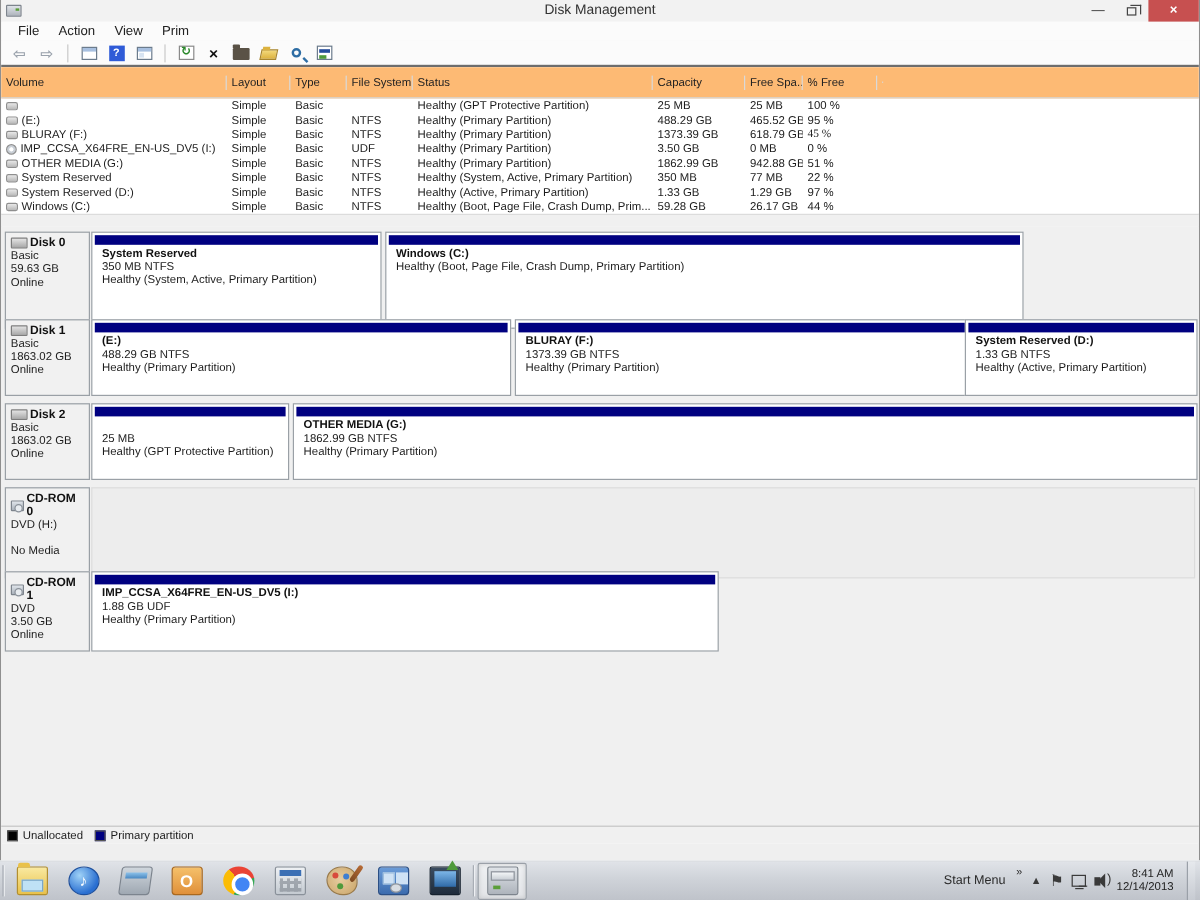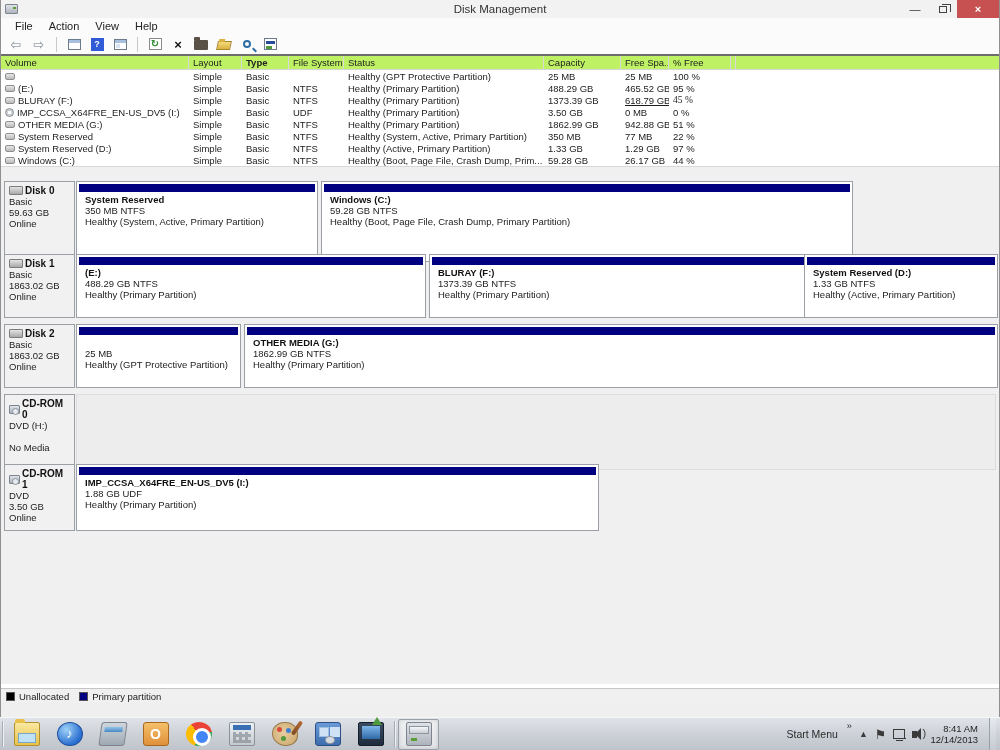--- a/index.html
+++ b/index.html
@@ -47,21 +47,21 @@
   .folder-open::before { content:""; position:absolute; left:0; top:-3px; width:6px; height:3px; background:#dcb23e; }
   .magnifier { width:8px; height:8px; border:2px solid #2e6da4; border-radius:50%; position:relative; }
   .magnifier::after { content:""; position:absolute; left:7px; top:7px; width:5px; height:2px; background:#2e6da4;
     transform:rotate(45deg); }
   .disk-view-glyph { width:13px; height:12px; border:1px solid #6b7b8c; background:#fff; position:relative; }
   .disk-view-glyph::before { content:""; position:absolute; left:1px; top:2px; right:1px; height:3px; background:#264d9c; }
   .disk-view-glyph::after { content:""; position:absolute; left:1px; top:7px; right:4px; height:3px; background:#4f9a3c; }
 
   
   #vol-table { position:relative; background:#fff; }
-  #vol-header { display:flex; height:14px; border-bottom:1px solid #d5d5d5; background:#bef264; }
+  #vol-header { display:flex; height:26px; border-bottom:1px solid #d5d5d5; background:#fdba74;align-items:center; }
   .hcell { font-size:9.5px; color:#222; padding:1px 0 0 4px; border-right:1px solid #d9d9d9; overflow:hidden;
     white-space:nowrap; }
   .vrow { display:flex; height:12px; align-items:center; }
   .vcell { font-size:9.5px; color:#1c1c1c; padding-left:4px; white-space:nowrap; overflow:hidden; display:flex;
     align-items:center; gap:3px; }
   .vol-ic-drive { width:10px; height:7px; background:linear-gradient(#e8e8e8,#b9b9b9); border:1px solid #8f8f8f;
     border-radius:2px; flex:0 0 auto; }
   .vol-ic-disc { width:9px; height:9px; border-radius:50%; background:radial-gradient(circle at 50% 50%, #fff 0 1.5px, #c9cfd6 2px 4px, #9aa2ab 4px); border:1px solid #8f8f8f; flex:0 0 auto; }
 
   #splitter { height:11px; background:#f0f0f0; border-top:1px solid #d8d8d8; }
@@ -179,21 +179,21 @@
           <span class="restore-glyph"></span>
         </span>
       <span class="winbtn close">×</span>
     </span>
   </div>
 
   <div id="menubar">
     <span class="menu-item">File</span>
     <span class="menu-item">Action</span>
     <span class="menu-item">View</span>
-    <span class="menu-item">Help</span>
+    <span class="menu-item">Prim</span>
   </div>
 
   <div id="toolbar">
     <span class="tbtn">
         <span class="arrow-glyph">⇦</span>
       </span>
     <span class="tbtn">
         <span class="arrow-glyph">⇨</span>
       </span>
     <span class="tsep"></span>
@@ -224,21 +224,21 @@
       </span>
     <span class="tbtn">
         <span class="disk-view-glyph"></span>
       </span>
   </div>
 
   <div id="vol-table">
     <div id="vol-header">
         <div class="hcell" style="width: 188px;">Volume</div>
         <div class="hcell" style="width: 53px;">Layout</div>
-        <div class="hcell" style="width: 47px; font-weight: bold;">Type</div>
+        <div class="hcell" style="width: 47px;">Type</div>
         <div class="hcell" style="width: 55px;">File System</div>
         <div class="hcell" style="width: 200px;">Status</div>
         <div class="hcell" style="width: 77px;">Capacity</div>
         <div class="hcell" style="width: 48px;">Free Spa...</div>
         <div class="hcell" style="width: 62px;">% Free</div>
         <div class="hcell"></div>
       </div>
     <div id="vol-rows">
         <div class="vrow">
           <div class="vcell" style="width: 188px;">
@@ -262,21 +262,21 @@
           <div class="vcell" style="width: 48px;">465.52 GB</div>
           <div class="vcell" style="width: 62px;">95 %</div>
         </div>
         <div class="vrow">
           <div class="vcell" style="width: 188px;"><div class="vol-ic-drive"></div>BLURAY (F:)</div>
           <div class="vcell" style="width: 53px;">Simple</div>
           <div class="vcell" style="width: 47px;">Basic</div>
           <div class="vcell" style="width: 55px;">NTFS</div>
           <div class="vcell" style="width: 200px;">Healthy (Primary Partition)</div>
           <div class="vcell" style="width: 77px;">1373.39 GB</div>
-          <div class="vcell" style="width: 48px; text-decoration: underline;">618.79 GB</div>
+          <div class="vcell" style="width: 48px;">618.79 GB</div>
           <div class="vcell" style="width: 62px; font-family: Liberation Serif, serif;">45 %</div>
         </div>
         <div class="vrow">
           <div class="vcell" style="width: 188px;"><div class="vol-ic-disc"></div>IMP_CCSA_X64FRE_EN-US_DV5 (I:)</div>
           <div class="vcell" style="width: 53px;">Simple</div>
           <div class="vcell" style="width: 47px;">Basic</div>
           <div class="vcell" style="width: 55px;">UDF</div>
           <div class="vcell" style="width: 200px;">Healthy (Primary Partition)</div>
           <div class="vcell" style="width: 77px;">3.50 GB</div>
           <div class="vcell" style="width: 48px;">0 MB</div>
@@ -341,21 +341,20 @@
             <div class="part-body">
               <div class="part-name">System Reserved</div>
               <div class="part-line">350 MB NTFS</div>
               <div class="part-line">Healthy (System, Active, Primary Partition)</div>
             </div>
           </div>
           <div class="part" style="left: 245px; width: 532px;">
             <div class="part-strip" style="background: rgb(0, 0, 128);"></div>
             <div class="part-body">
               <div class="part-name">Windows  (C:)</div>
-              <div class="part-line">59.28 GB NTFS</div>
               <div class="part-line">Healthy (Boot, Page File, Crash Dump, Primary Partition)</div>
             </div>
           </div>
         </div>
       </div>
       <div class="disk-row" style="top: 77px; height: 64px;">
         <div class="disk-label">
           <div class="dname"><div class="hdd-ic"></div>Disk 1</div>
           <div class="dline">Basic</div>
           <div class="dline">1863.02 GB</div>

